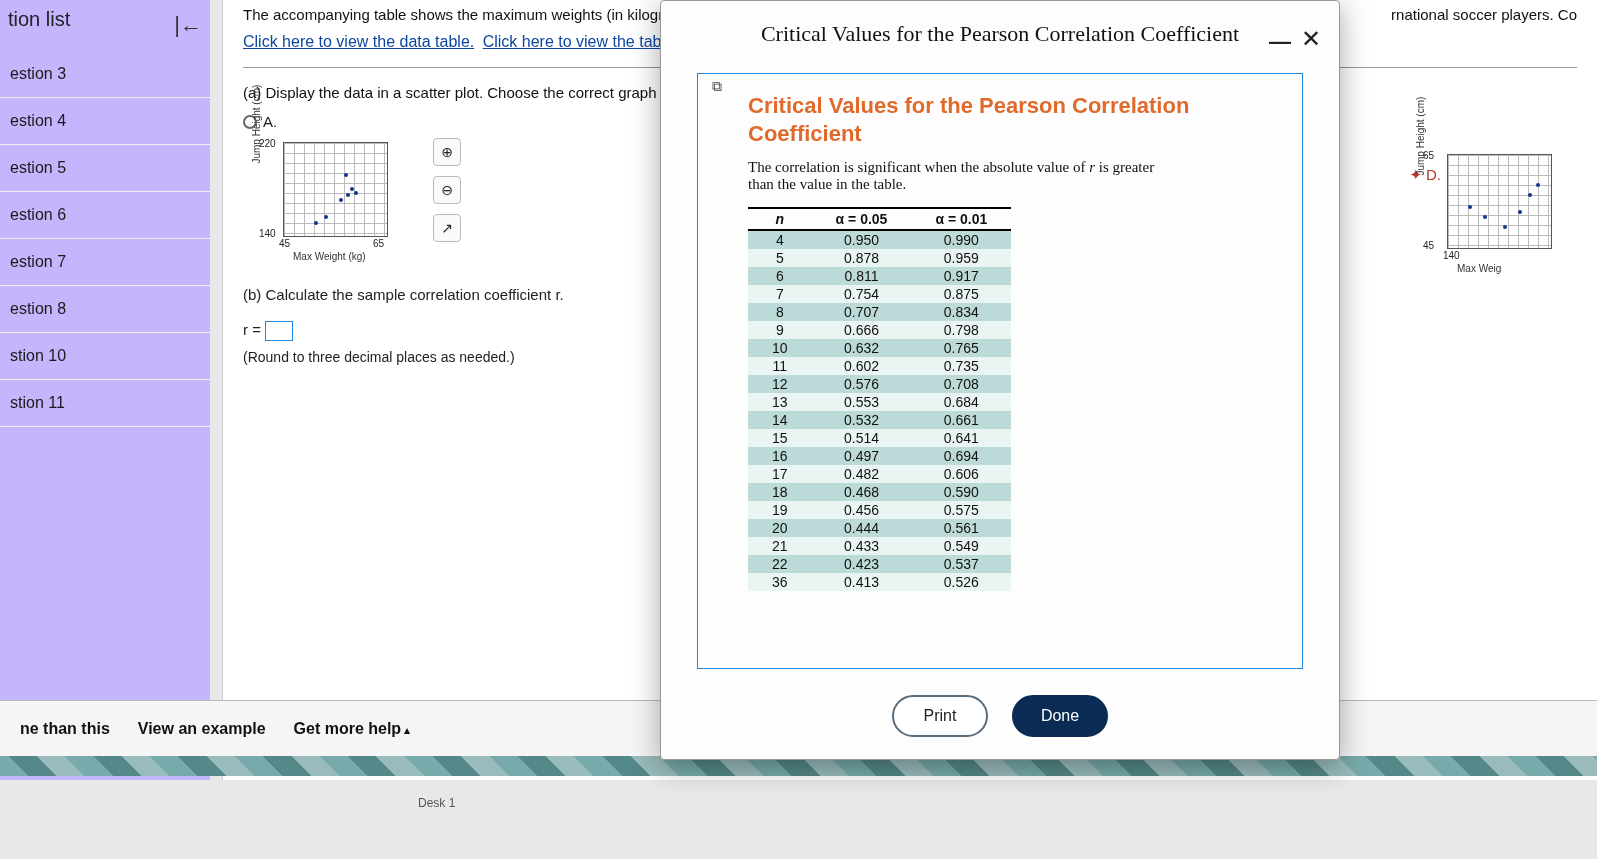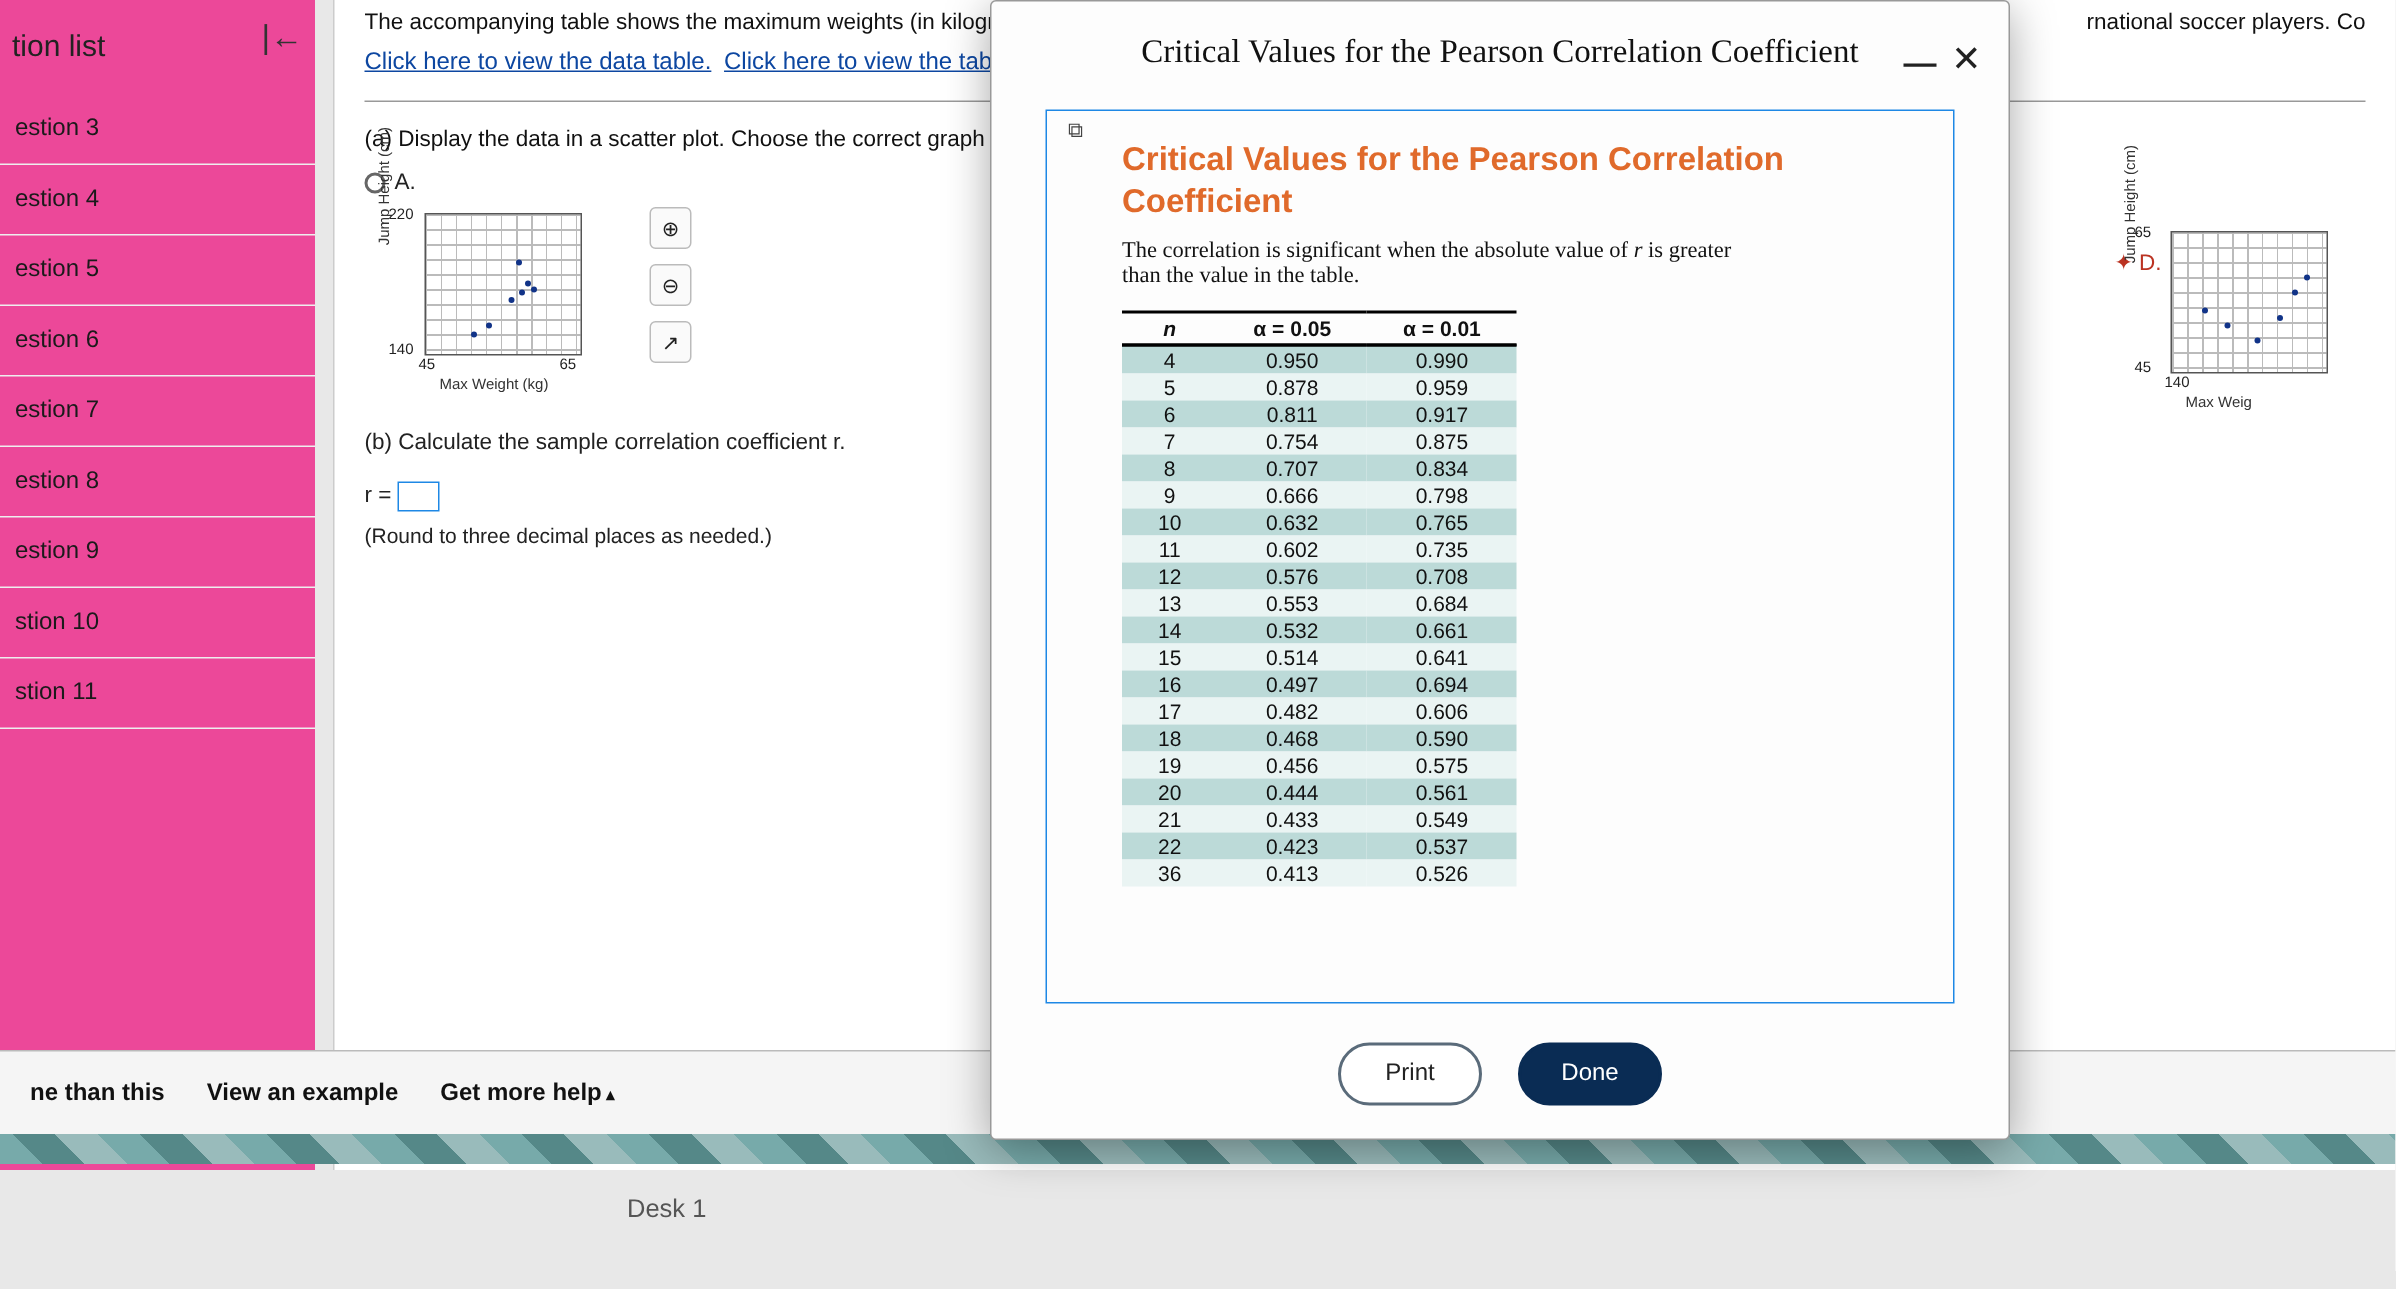--- a/index.html
+++ b/index.html
@@ -11,22 +11,22 @@
     position: relative;
     overflow: hidden;
     color: #222;
   }
   
   .sidebar {
     position: absolute;
     left: 0; top: 0;
     width: 210px;
     height: 780px;
-    background: #ec4899;
-    padding-top: 12px;
+    background: #c4b5fd;
+    padding-top: 0;
   }
   .sidebar-title {
     font-size: 20px;
     font-weight: 500;
     padding: 8px 16px 20px 8px;
     color: #222;
   }
   .collapse-btn {
     position: absolute;
     top: 12px;
@@ -97,21 +97,21 @@
     border-top: 1px solid #bbb;
     background: #f5f5f5;
     display: flex; align-items: center; gap: 28px;
     padding-left: 20px;
     font-size: 16px;
   }
   .bottombar .bb { cursor: pointer; color:#111; font-weight: 600;}
   .bb-menu::after { content:" \25B4"; font-size:11px; }
   .deco-strip { position:absolute; left:0; right:0; top:756px; height:20px;
      background: repeating-linear-gradient(45deg,#7aa 0 20px,#588 20px 40px,#9bb 40px 60px);}
-  .desk-label { position:absolute; left:418px; top:796px; font-size:17px; color:#555;}
+  .desk-label { position:absolute; left:418px; top:796px; font-size:12px; color:#555;}
   
   .modal {
     position: absolute;
     left: 660px; top: 0;
     width: 680px;
     height: 760px;
     background: #fdfdfd;
     border: 1px solid #999;
     box-shadow: 0 6px 30px rgba(0,0,0,0.35);
     border-radius: 4px;
@@ -180,21 +180,20 @@
 
 <div class="sidebar">
   <div class="sidebar-title">tion list</div>
   <div class="collapse-btn">|←</div>
   <div class="sidebar-item">estion 3</div>
   <div class="sidebar-item">estion 4</div>
   <div class="sidebar-item">estion 5</div>
   <div class="sidebar-item">estion 6</div>
   <div class="sidebar-item">estion 7</div>
   <div class="sidebar-item">estion 8</div>
-  <div class="sidebar-item">estion 9</div>
   <div class="sidebar-item">stion 10</div>
   <div class="sidebar-item">stion 11</div>
 </div>
 
 <div class="main">
   <div class="prompt-line">
     <span>The accompanying table shows the maximum weights (in kilogram</span>
     <span style="float:right;">rnational soccer players. Co</span>
   </div>
   <div>

